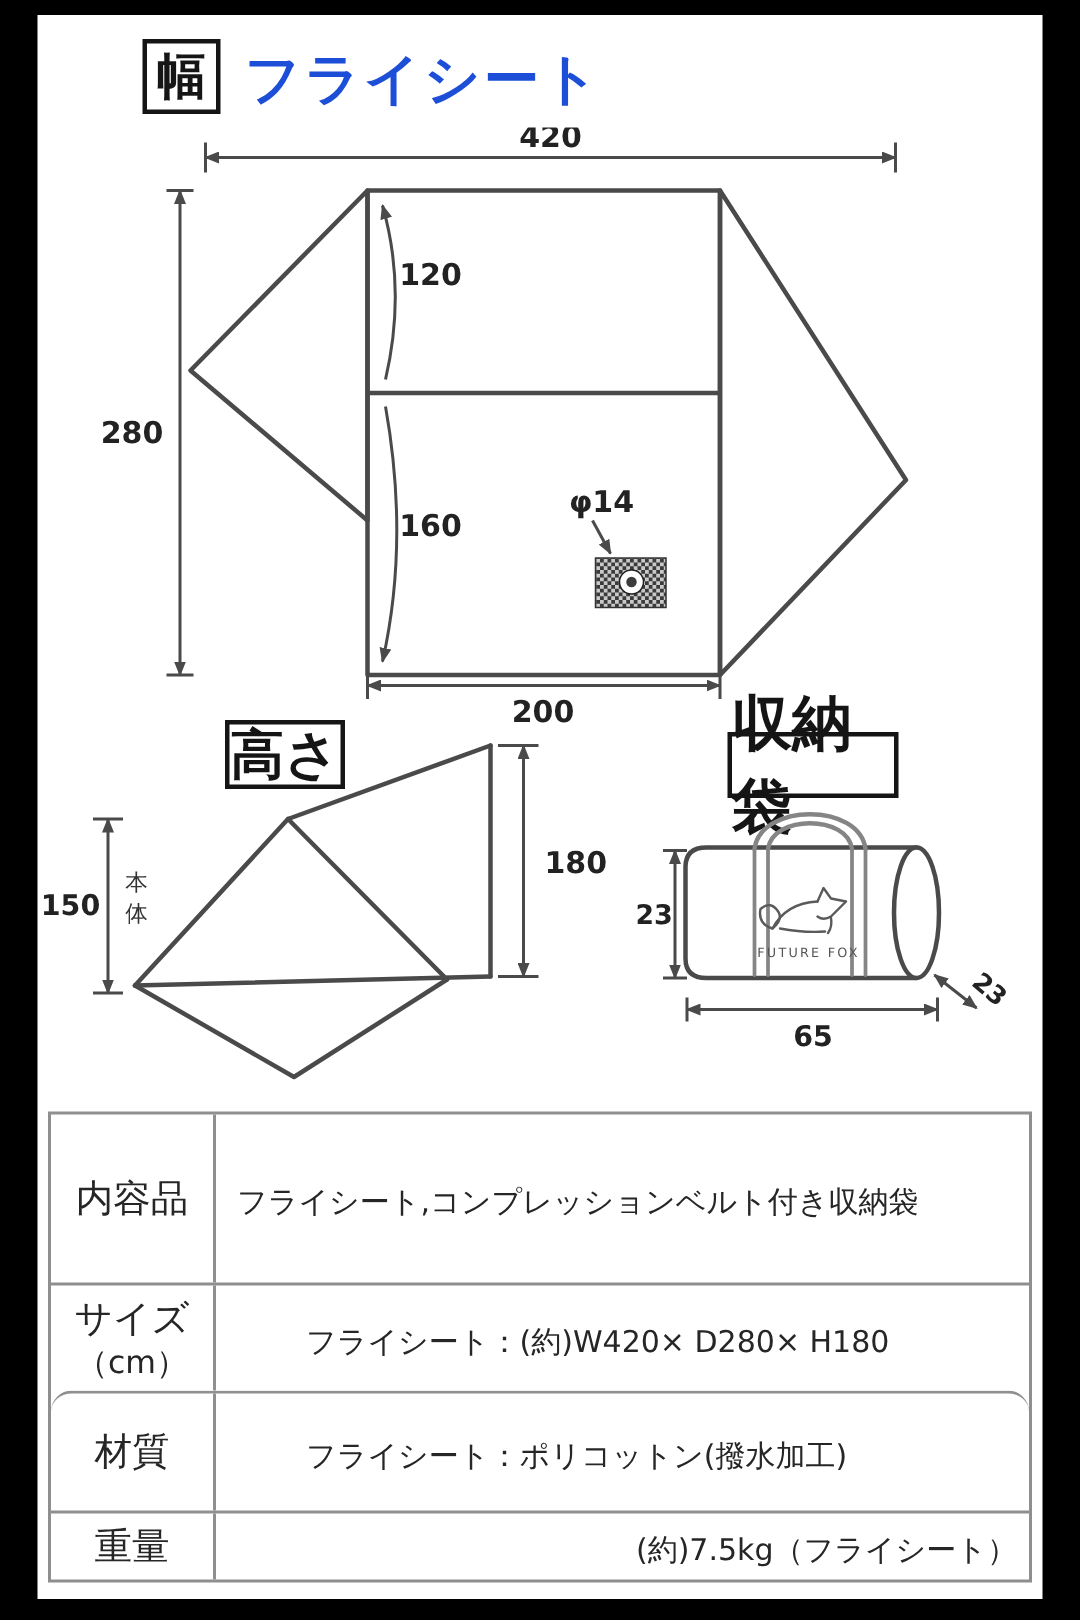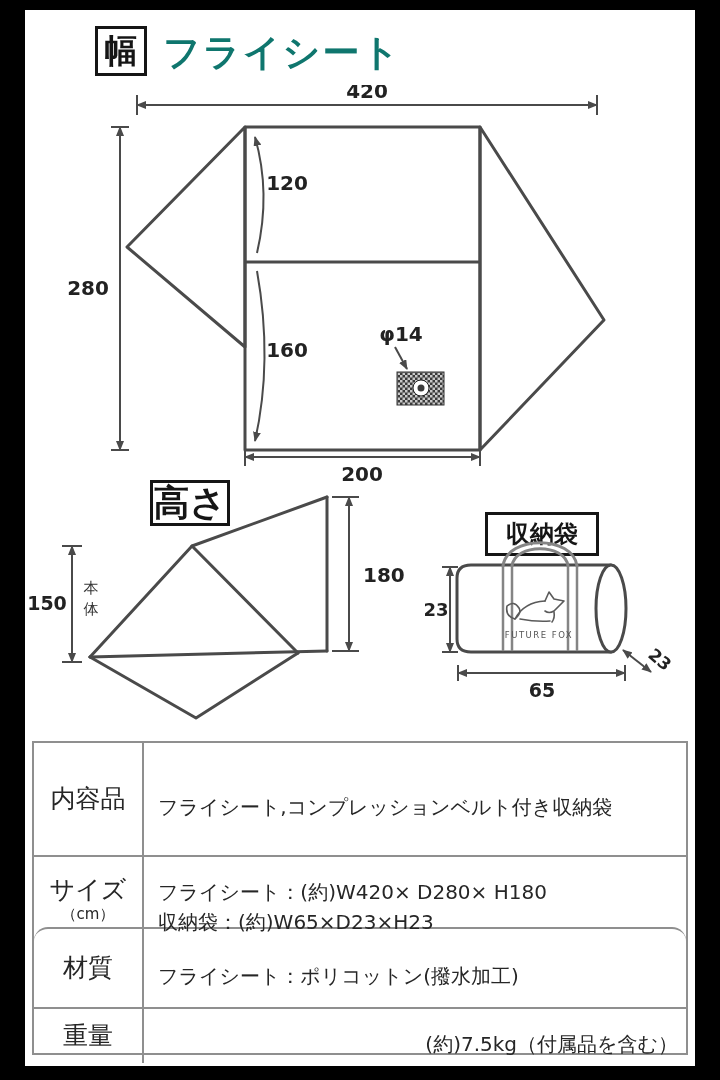--- a/index.html
+++ b/index.html
@@ -18,50 +18,50 @@
   .tag {
     position: absolute;
     border: 3px solid #151515;
     background: #fff; color: #151515;
     display: flex; align-items: center; justify-content: center;
     font-weight: bold;
     box-sizing: border-box;
   }
   .tag-width  { left: 70px;  top: 16px;  width: 52px;  height: 50px; font-size: 33px; }
   .tag-height { left: 125px; top: 470px; width: 80px;  height: 46px; font-size: 36px; }
-  .tag-bag    { left: 460px; top: 502px; width: 114px; height: 44px; font-size: 24px; }
+  .tag-bag    { left: 460px; top: 478px; width: 114px; height: 44px; font-size: 40px; }
   .page-title {
     position: absolute; left: 138px; top: 18px;
-    font-size: 37px; font-weight: 600; color: #0f766e;
+    font-size: 37px; font-weight: 600; color: #1d4ed8;
     letter-spacing: 2px;
   }
   svg { position: absolute; }
   .svg-flysheet { left: 0;   top: 75px;  }
   .svg-height   { left: 0;   top: 480px; }
   .svg-bag      { left: 400px; top: 495px; }
   svg text { font-family: "DejaVu Sans", sans-serif; }
   .dim-label { font-weight: bold; font-size: 20px; fill: #222; }
 
   .spec-table {
     position: absolute; left: 7px; top: 731px; width: 652px;
     border: 2px solid #8f8f8f; background: #fff;
     box-sizing: content-box;
   }
   .spec-row { display: grid; grid-template-columns: 110px 1fr; }
-  .spec-row + .spec-row { border-top: 2px solid #8f8f8f; }
+  .spec-row + .spec-row { border-top: 2px solid #8f8f8f; gap: 46px; }
   .r1 { height: 112px; } .r2 { height: 70px; } .r3 { height: 78px; border-radius: 14px; } .r4 { height: 44px; text-align: right; }
   .spec-label {
     border-right: 2px solid #8f8f8f;
     display: flex; flex-direction: column; align-items: center; justify-content: center;
     font-size: 25px; color: #262626; line-height: 1.25;
   }
-  .spec-label .small { font-size: 15px; }
+  .spec-label .small { font-size: 21px; }
   .spec-content {
     display: flex; flex-direction: column; justify-content: center;
-    padding: 20px 8px 4px 14px;
+    padding: 8px 8px 4px 14px;
     font-size: 20px; color: #262626; line-height: 1.5;
   }
 </style>
 </head>
 <body>
 
 <div class="page">
 
   <div class="tag tag-width">
     <span>幅</span>
@@ -213,36 +213,35 @@
       </div>
     </div>
 
     <div class="spec-row r2">
       <div class="spec-label">
         <span>サイズ</span>
         <span class="small">（cm）</span>
       </div>
       <div class="spec-content">
         <div>フライシート：(約)W420× D280× H180</div>
-        <div>収納袋：(約)W65×D23×H23</div>
       </div>
     </div>
 
     <div class="spec-row r3">
       <div class="spec-label">
         <span>材質</span>
       </div>
       <div class="spec-content">
         <div>フライシート：ポリコットン(撥水加工)</div>
       </div>
     </div>
 
     <div class="spec-row r4">
       <div class="spec-label">
         <span>重量</span>
       </div>
       <div class="spec-content">
-        <div>(約)7.5kg（付属品を含む）</div>
+        <div>(約)7.5kg（フライシート）</div>
       </div>
     </div>
 
   </div>
 </div>
 
 </body></html>

